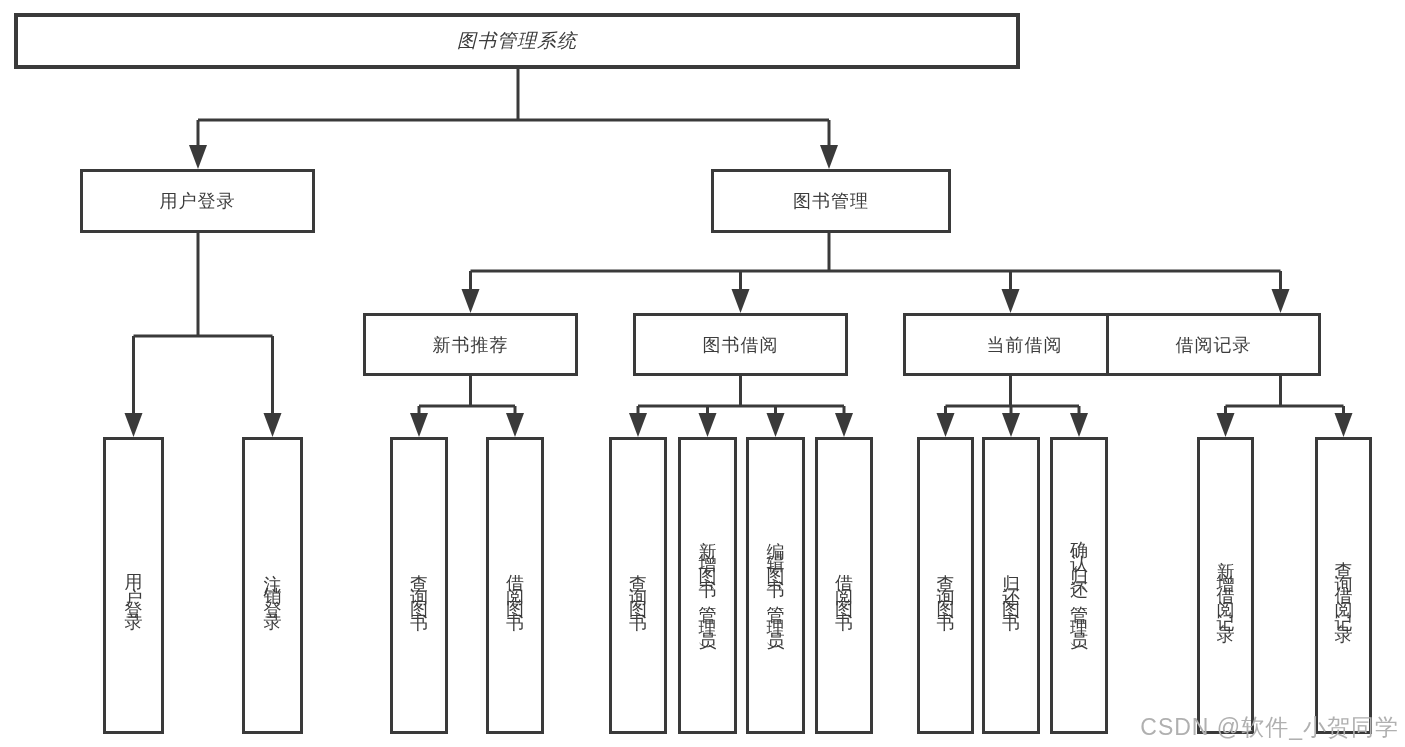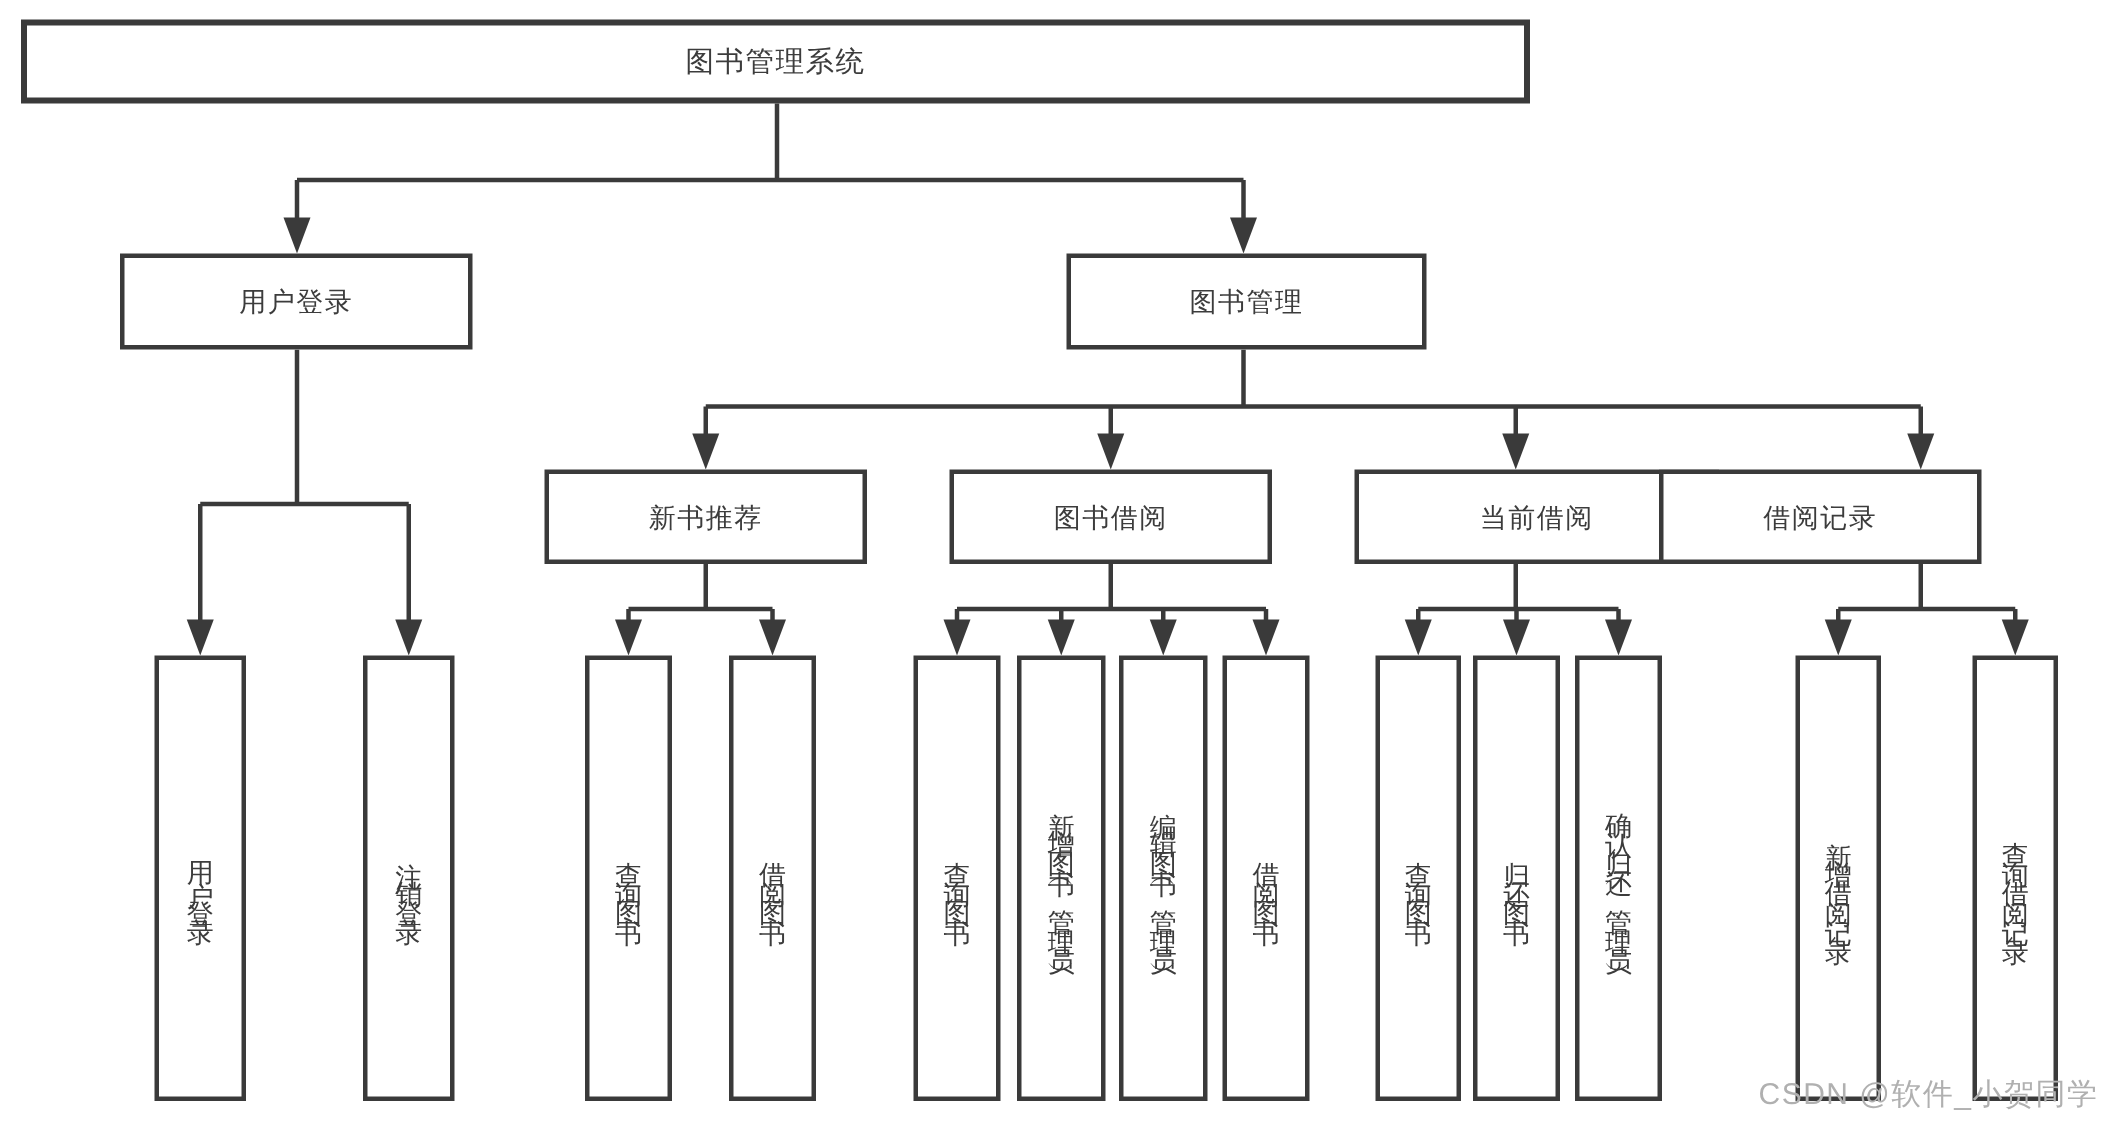--- a/index.html
+++ b/index.html
@@ -27,35 +27,35 @@
   }
   .box {
     position: absolute;
     border: 3px solid var(--line);
     background: var(--background);
     display: flex;
     align-items: center;
     justify-content: center;
     text-align: center;
   }
-  .box.root { border-width: 4px; }
+  .box.root { border-width: 4px; font-style: italic; }
   .node-h { font-size: 18px; letter-spacing: 1px; white-space: nowrap; }
   .box.root .node-h { font-size: 19px; }
   .node-v {
     writing-mode: vertical-rl;
     text-orientation: mixed;
     font-size: 18px;
     line-height: 1;
     letter-spacing: 13px;
   }
   .watermark {
     position: absolute;
     right: 6px;
     bottom: 4px;
-    font-size: 20px;
+    font-size: 23px;
     letter-spacing: 1px;
     color: var(--watermark);
     z-index: 5;
     white-space: nowrap;
   }
 </style>
 </head>
 <body>
 
 <div class="page">

